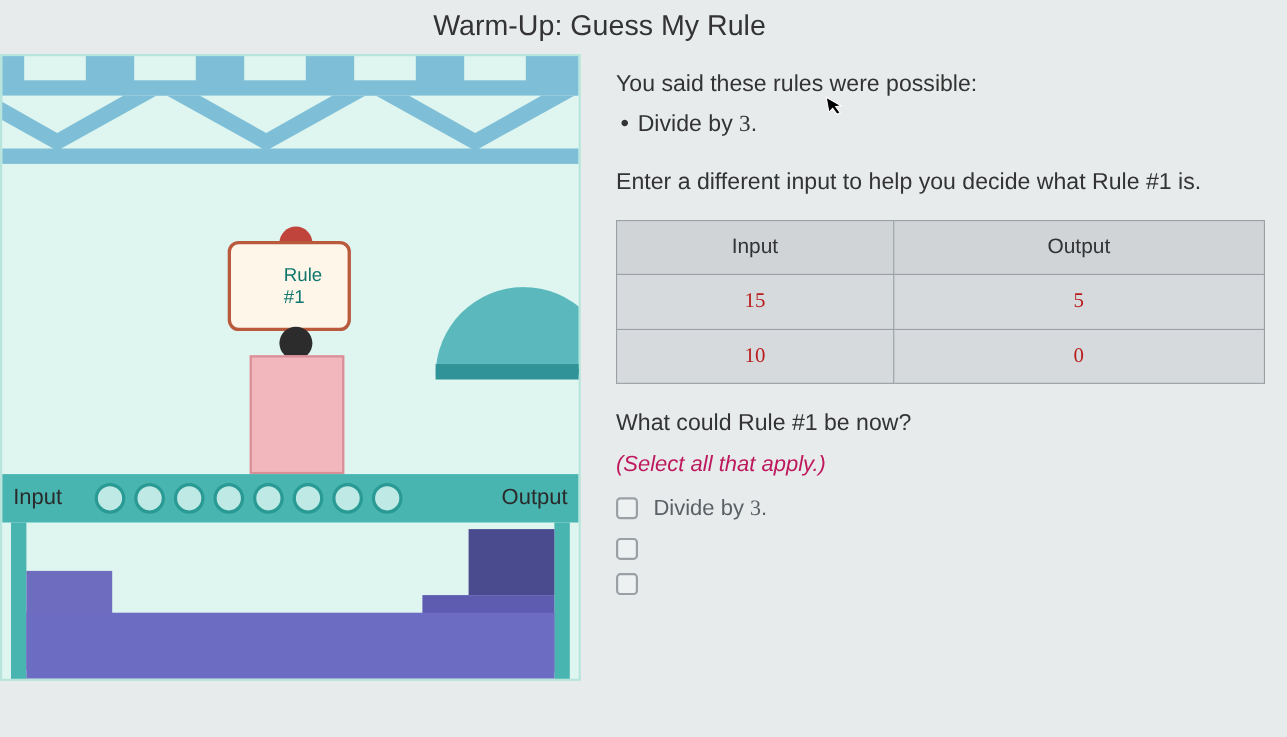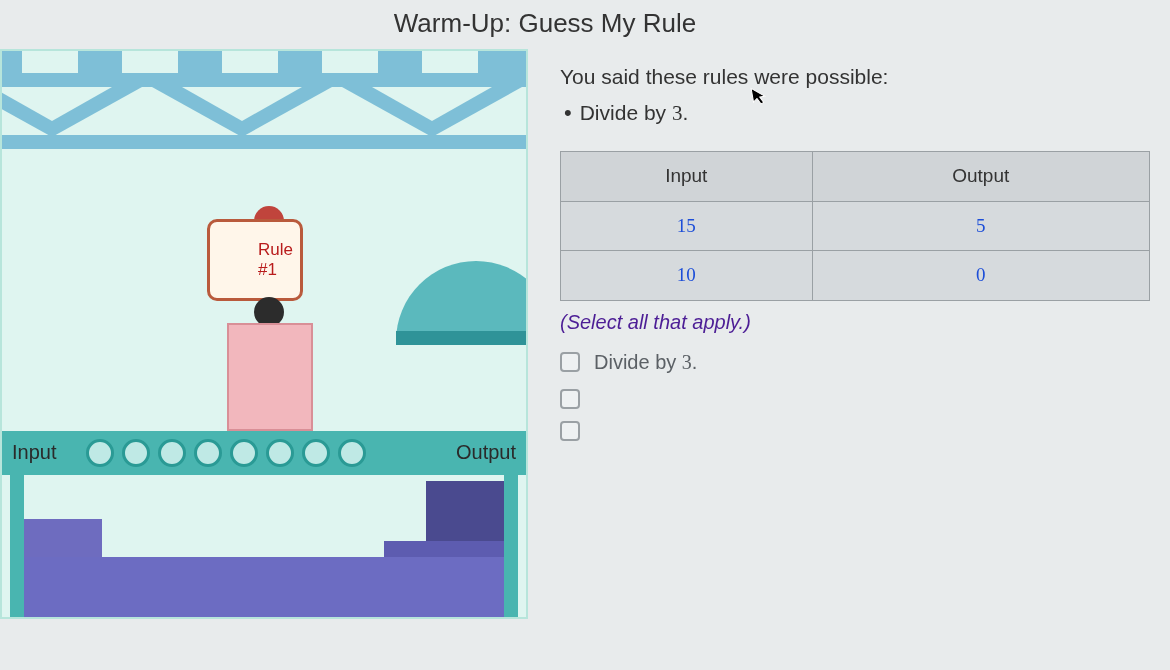--- a/index.html
+++ b/index.html
@@ -57,24 +57,24 @@
   .tri.inner {
     border-left: 60px solid transparent;
     border-right: 60px solid transparent;
     border-top: 34px solid #dff5f0;
     top: 0;
   }
   .truss-base {
     position: absolute; top: 48px; left: 0; right: 0; height: 14px; background: #7ebfd7;
   }
   .sign {
-    position: absolute; left: 205px; top: 168px; width: 96px; height: 82px;
+    position: absolute; left: 205px; top: 168px; width: 112px; height: 82px;
     background: #fff6ea; border: 3px solid #b95a3c; border-radius: 10px;
     display: flex; align-items: center; justify-content: center;
-    font-size: 17px; color: #b91c1c; padding-left: 48px;
+    font-size: 17px; color: #0f766e; padding-left: 48px;
   }
   .sign-knob {
     position: absolute; left: 252px; top: 155px; width: 30px; height: 30px; border-radius: 50%;
     background: #c0443c;
   }
   .sign-pin {
     position: absolute; left: 252px; top: 246px; width: 30px; height: 30px; border-radius: 50%;
     background: #2c2c2c;
   }
   .box-pink {
@@ -133,23 +133,23 @@
   .mathnum { font-family: Georgia, 'Times New Roman', serif; }
   .prompt { margin-bottom: 18px; }
   table.io {
     width: 590px; border-collapse: collapse; background: #d6dadd;
     border: 1px solid #9aa0a4; font-size: 19px;
   }
   table.io th, table.io td {
     border: 1px solid #9aa0a4; padding: 10px 0; text-align: center; font-weight: 400;
   }
   table.io th { background: #d0d4d7; }
-  table.io td { font-family: Georgia, 'Times New Roman', serif; color: #1d4ed8; }
+  table.io td { font-family: Georgia, 'Times New Roman', serif; color: #b91c1c; }
   .q2 { margin-top: 20px; }
-  .hint { font-style: italic; color: #4c1d95; margin: 6px 0 10px 0; font-size: 20px; }
+  .hint { font-style: italic; color: #be185d; margin: 6px 0 10px 0; font-size: 20px; }
   .opts { display: flex; flex-direction: column; gap: 12px; margin-top: 6px; }
   .opt { display: flex; align-items: center; gap: 14px; color: #5b6065; font-size: 20px; }
   .cb {
     width: 20px; height: 20px; border: 2px solid #9aa0a4; border-radius: 4px; background: #eef1f2;
     flex-shrink: 0; cursor: pointer;
   }
   .cursor {
     position: absolute; left: 752px; top: 86px; font-size: 18px; color: #000;
     transform: rotate(-10deg);
   }
@@ -212,40 +212,42 @@
       <div class="rules-intro">You said these rules were possible:</div>
       <div class="rule-list">
         <div class="rule-list-item">
           <span class="bullet">•</span>
           <span>
             <span>Divide by </span><span class="mathnum">3</span><span>.</span>
           </span>
         </div>
       </div>
 
+      <div class="prompt">Enter a different input to help you decide what Rule #1 is.</div>
 
       <table class="io">
         <thead>
           <tr>
             <th>Input</th>
             <th>Output</th>
           </tr>
         </thead>
         <tbody>
           <tr>
             <td>15</td>
             <td>5</td>
           </tr>
           <tr>
             <td>10</td>
             <td>0</td>
           </tr>
         </tbody>
       </table>
 
+      <div class="q2">What could Rule #1 be now?</div>
       <div class="hint">(Select all that apply.)</div>
 
       <div class="opts">
         <label class="opt">
           <span class="cb"></span>
           <span>
             <span>Divide by </span><span class="mathnum">3</span><span>.</span>
           </span>
         </label>
         <label class="opt">

